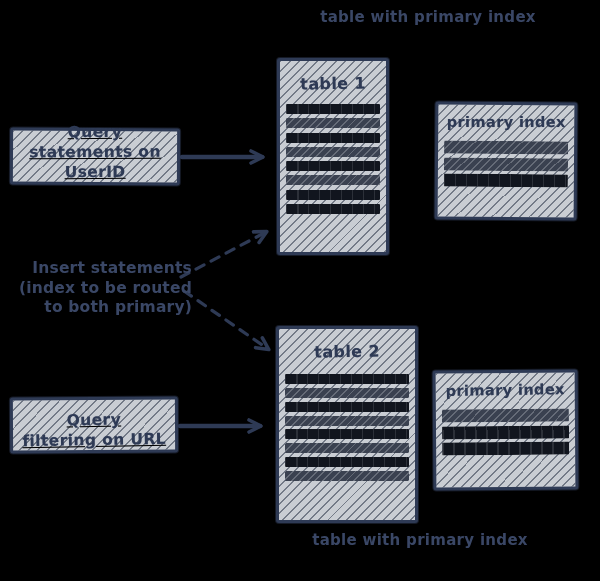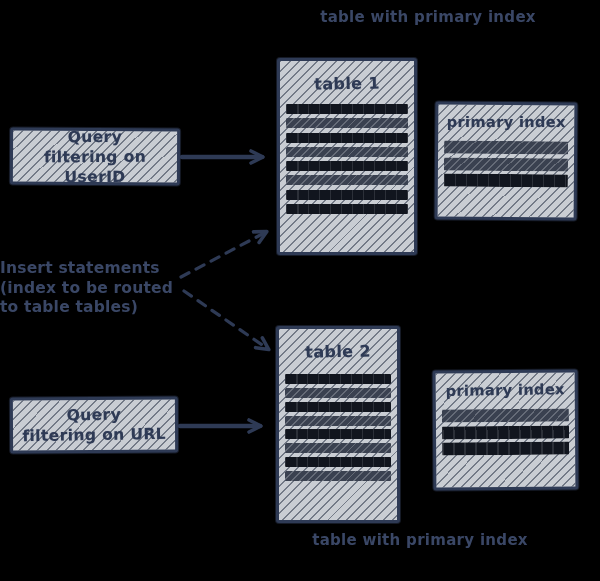--- a/index.html
+++ b/index.html
@@ -31,21 +31,21 @@
     border-radius:3px;
     box-shadow:0 0 0 1px rgba(46,58,85,0.45);
   }
   .box-label{
     color:var(--ink,#2e3a55);
     font-weight:700;
     text-align:center;
     letter-spacing:0.4px;
     text-shadow:0 0 1px rgba(46,58,85,0.35);
   }
-  .query-box{display:flex;flex-direction:column;justify-content:center;}
+  .query-box{display:flex;flex-direction:column;justify-content:flex-end;text-decoration:underline;}
   .query-box .box-label{font-size:15.5px;line-height:20px;transform:rotate(-0.6deg);}
   .table-title{font-size:16px;padding-top:13px;transform:rotate(-1deg);}
   .index-title{font-size:14.5px;padding-top:9px;transform:rotate(-0.5deg);}
   .bars{
     position:absolute;left:6px;right:6px;
     display:flex;flex-direction:column;justify-content:space-between;
   }
   .bar{width:100%;border-radius:1px;}
   .bar.dark{
     background:
@@ -62,21 +62,21 @@
   .caption{
     position:absolute;
     color:var(--caption-text,#3a4766);
     font-size:15px;line-height:18.5px;
     font-weight:700;text-align:center;letter-spacing:0.3px;
   }
   .note{
     position:absolute;
     color:var(--caption-text,#3a4766);
     font-size:15.5px;line-height:19.5px;
-    font-weight:700;text-align:left;letter-spacing:0.2px;
+    font-weight:700;text-align:right;letter-spacing:0.2px;
   }
   #arrow-layer{position:absolute;left:0;top:0;pointer-events:none;}
   .arrow{stroke:var(--ink,#2e3a55);fill:none;stroke-linecap:round;stroke-linejoin:round;}
   .arrow.solid{stroke-width:4.5px;}
   .arrow.dashed{stroke-width:3.2px;stroke-dasharray:9 8;}
 </style>
 </head>
 <body>
 
 <div id="canvas">
@@ -93,38 +93,38 @@
     <line class="arrow dashed" x1="184" y1="291" x2="268" y2="349" marker-end="url(#head)"></line>
   </svg>
 
   <div class="caption" style="left:258px;top:8px;width:340px;">
     <div>table with primary index</div>
   </div>
 
   <div class="sketch-box query-box" style="left:10px;top:128px;width:170px;height:57px;transform:rotate(0.3deg);">
     <div class="box-label">
       <div>Query</div>
-      <div>filtering on UserID</div>
+      <div>statements on UserID</div>
     </div>
   </div>
 
   <div class="note" style="left:0px;top:259px;width:192px;">
     <div>Insert statements</div>
     <div>(index to be routed</div>
-    <div>to table tables)</div>
+    <div>to both primary)</div>
   </div>
 
   <div class="sketch-box query-box" style="left:10px;top:397px;width:168px;height:56px;transform:rotate(-0.3deg);">
     <div class="box-label">
       <div>Query</div>
       <div>filtering on URL</div>
     </div>
   </div>
 
-  <div class="sketch-box tbl" style="left:277px;top:58px;width:140px;height:197px;">
+  <div class="sketch-box tbl" style="left:277px;top:58px;width:112px;height:197px;">
     <div class="box-label table-title">table 1</div>
     <div class="bars" style="top:43px;height:110px;">
         <div class="bar dark"></div>
         <div class="bar medium"></div>
         <div class="bar dark"></div>
         <div class="bar medium"></div>
         <div class="bar dark"></div>
         <div class="bar medium"></div>
         <div class="bar dark"></div>
         <div class="bar dark"></div>
@@ -133,21 +133,21 @@
 
   <div class="sketch-box idx" style="left:435px;top:102px;width:142px;height:118px;transform:rotate(0.4deg);">
     <div class="box-label index-title">primary index</div>
     <div class="bars" style="top:36px;height:46px;">
         <div class="bar medium"></div>
         <div class="bar medium"></div>
         <div class="bar dark"></div>
       </div>
   </div>
 
-  <div class="sketch-box tbl" style="left:276px;top:326px;width:124px;height:197px;">
+  <div class="sketch-box tbl" style="left:276px;top:326px;width:142px;height:197px;">
     <div class="box-label table-title">table 2</div>
     <div class="bars" style="top:45px;height:107px;">
         <div class="bar dark"></div>
         <div class="bar medium"></div>
         <div class="bar dark"></div>
         <div class="bar medium"></div>
         <div class="bar dark"></div>
         <div class="bar medium"></div>
         <div class="bar dark"></div>
         <div class="bar medium"></div>

